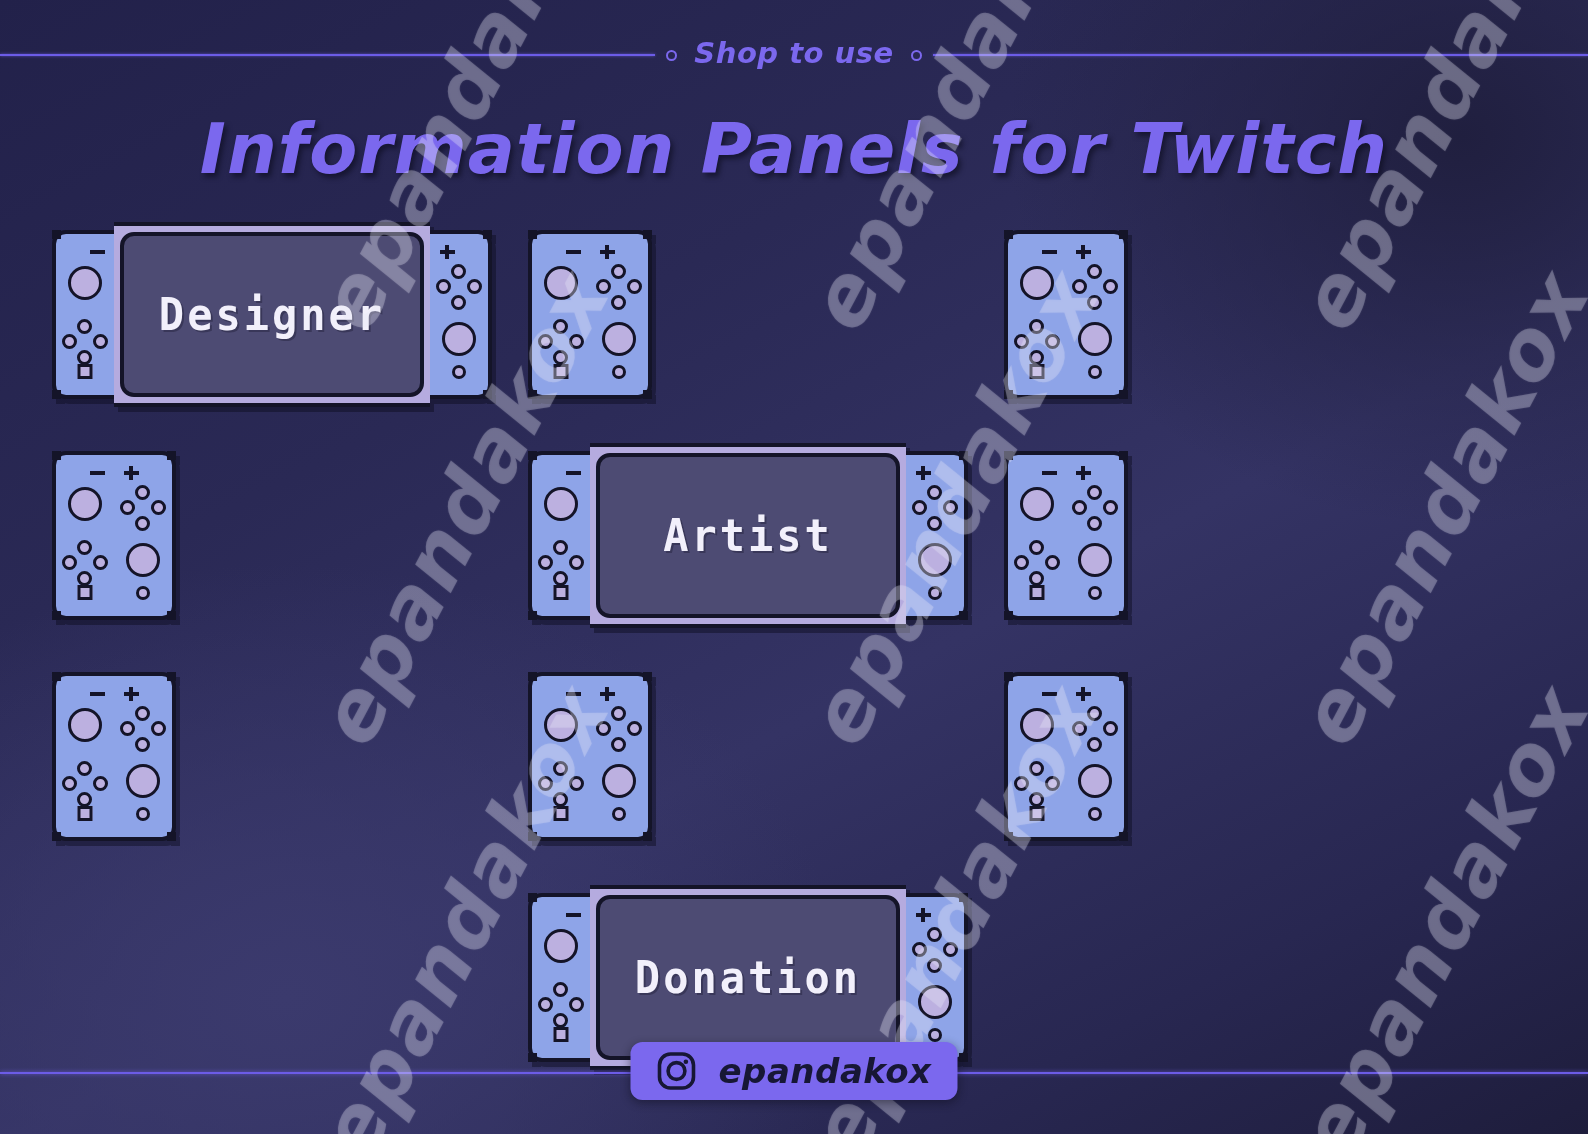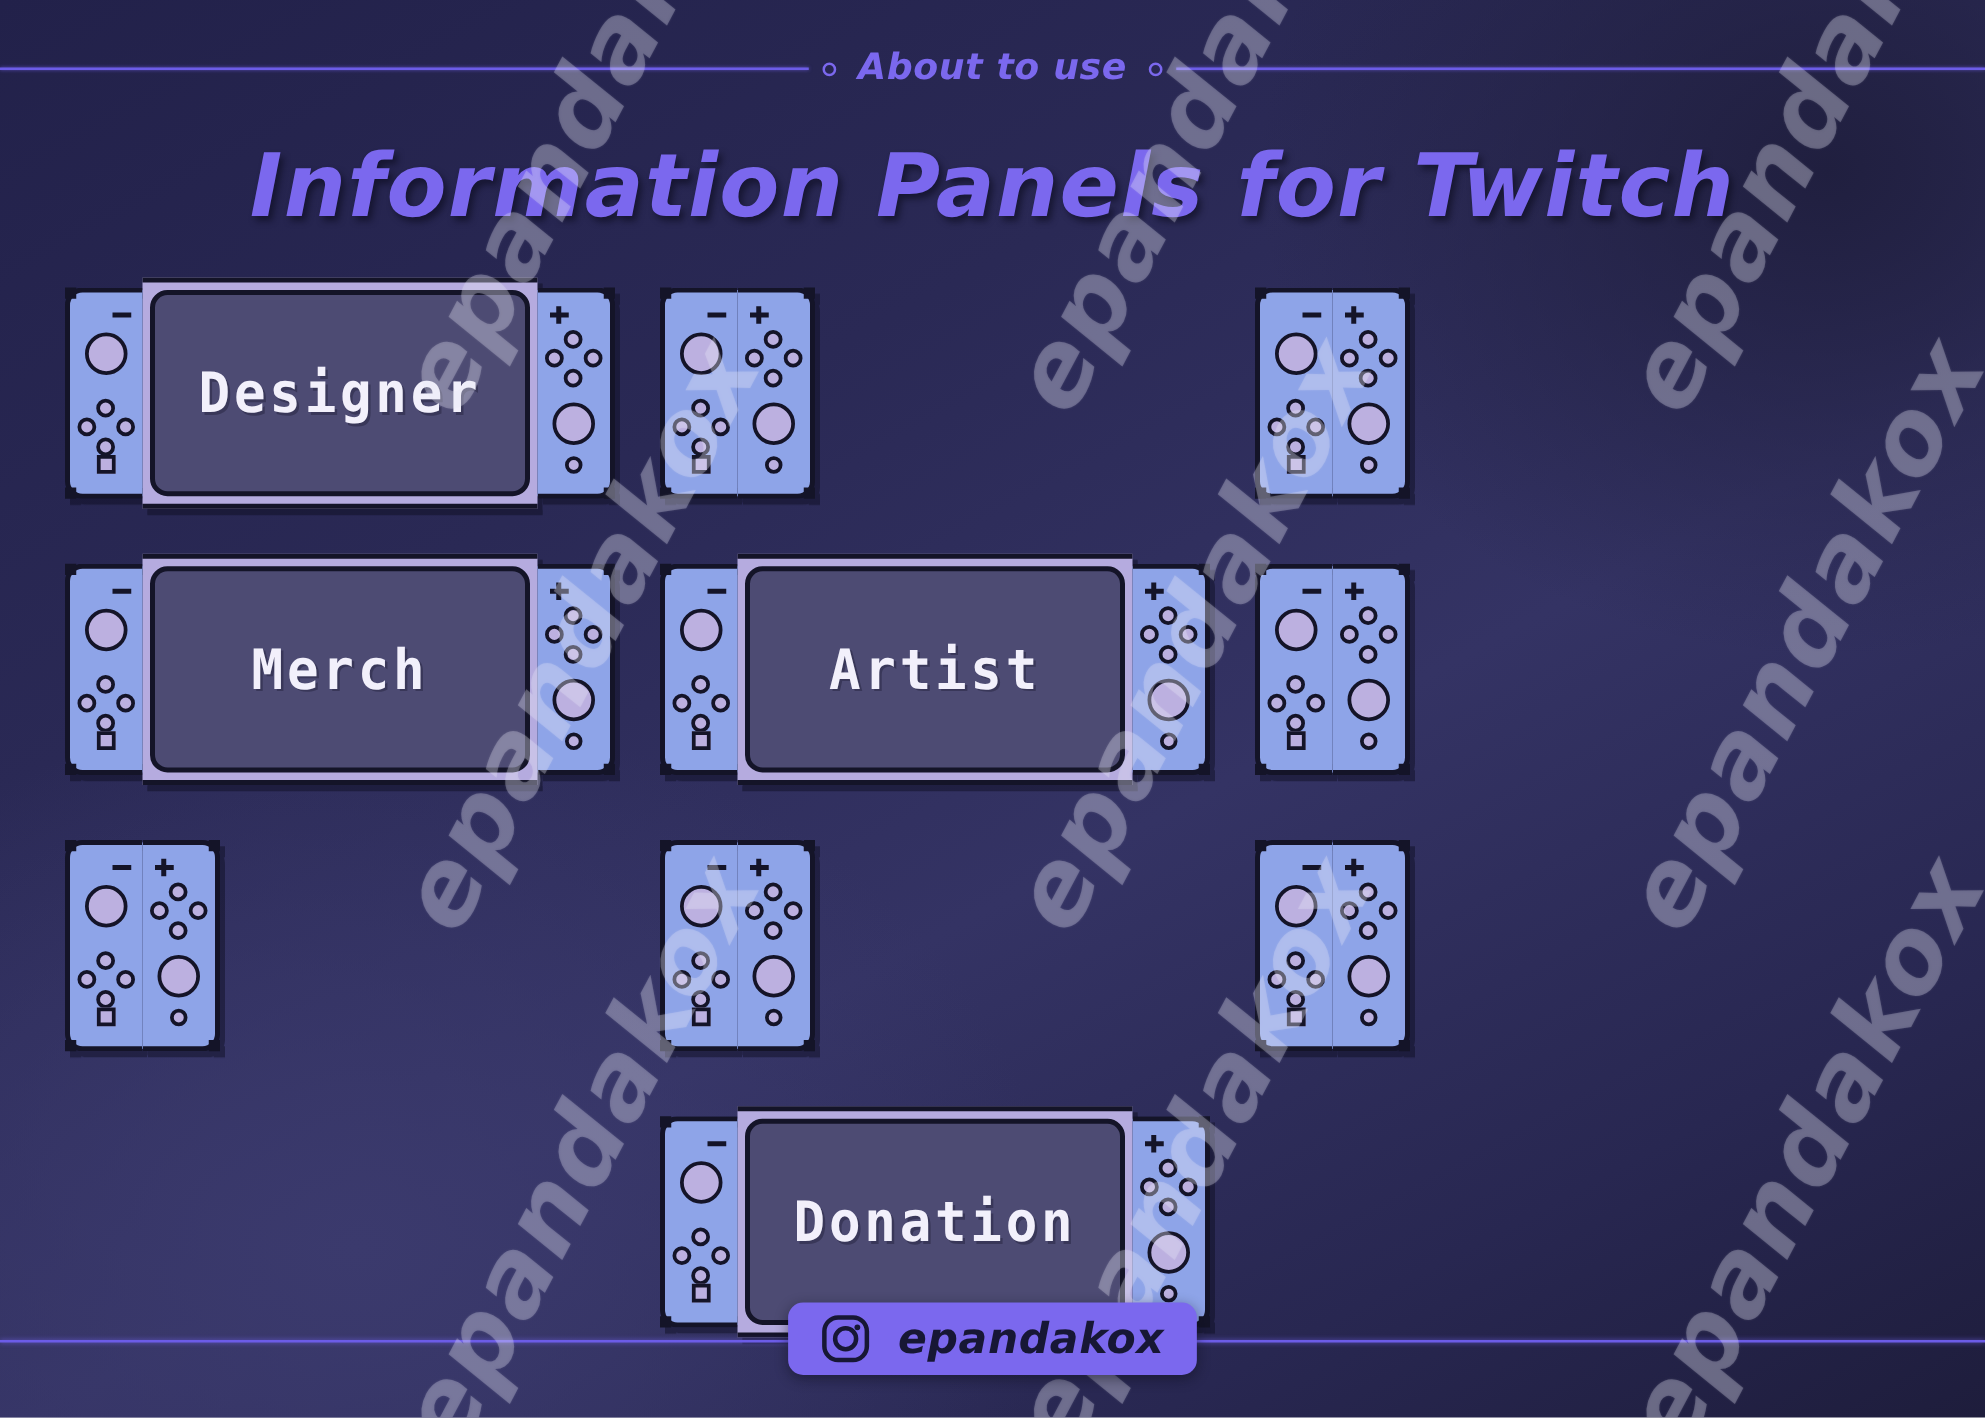--- a/index.html
+++ b/index.html
@@ -275,21 +275,21 @@
     letter-spacing:.5px;
     white-space:nowrap;
   }
 </style>
 </head>
 <body>
 
 <div class="top-rule">
   <div class="rule-line left"></div>
   <div class="rule-dot"></div>
-  <div class="ready-label">About to use</div>
+  <div class="ready-label">Shop to use</div>
   <div class="rule-dot"></div>
   <div class="rule-line right"></div>
 </div>
 
 <div class="page-title">Information Panels for Twitch</div>
 
 <div class="grid" id="grid">
     <div class="console">
       <div class="joycon left">
         <span class="notch tl"></span>
@@ -402,25 +402,20 @@
           <i class="bar-h"></i>
         </span>
         <span class="stick"></span>
         <span class="dpad">
           <i class="n"></i>
           <i class="w"></i>
           <i class="e"></i>
           <i class="s"></i>
         </span>
         <span class="mini-sq"></span>
-      </div>
-      <div class="screen-block">
-        <div class="display">
-          <span class="display-label">Merch</span>
-        </div>
       </div>
       <div class="joycon right">
         <span class="notch tr"></span>
         <span class="notch br"></span>
         <span class="sys-btn">
           <i class="bar-h"></i>
           <i class="bar-v"></i>
         </span>
         <span class="dpad">
           <i class="n"></i>

